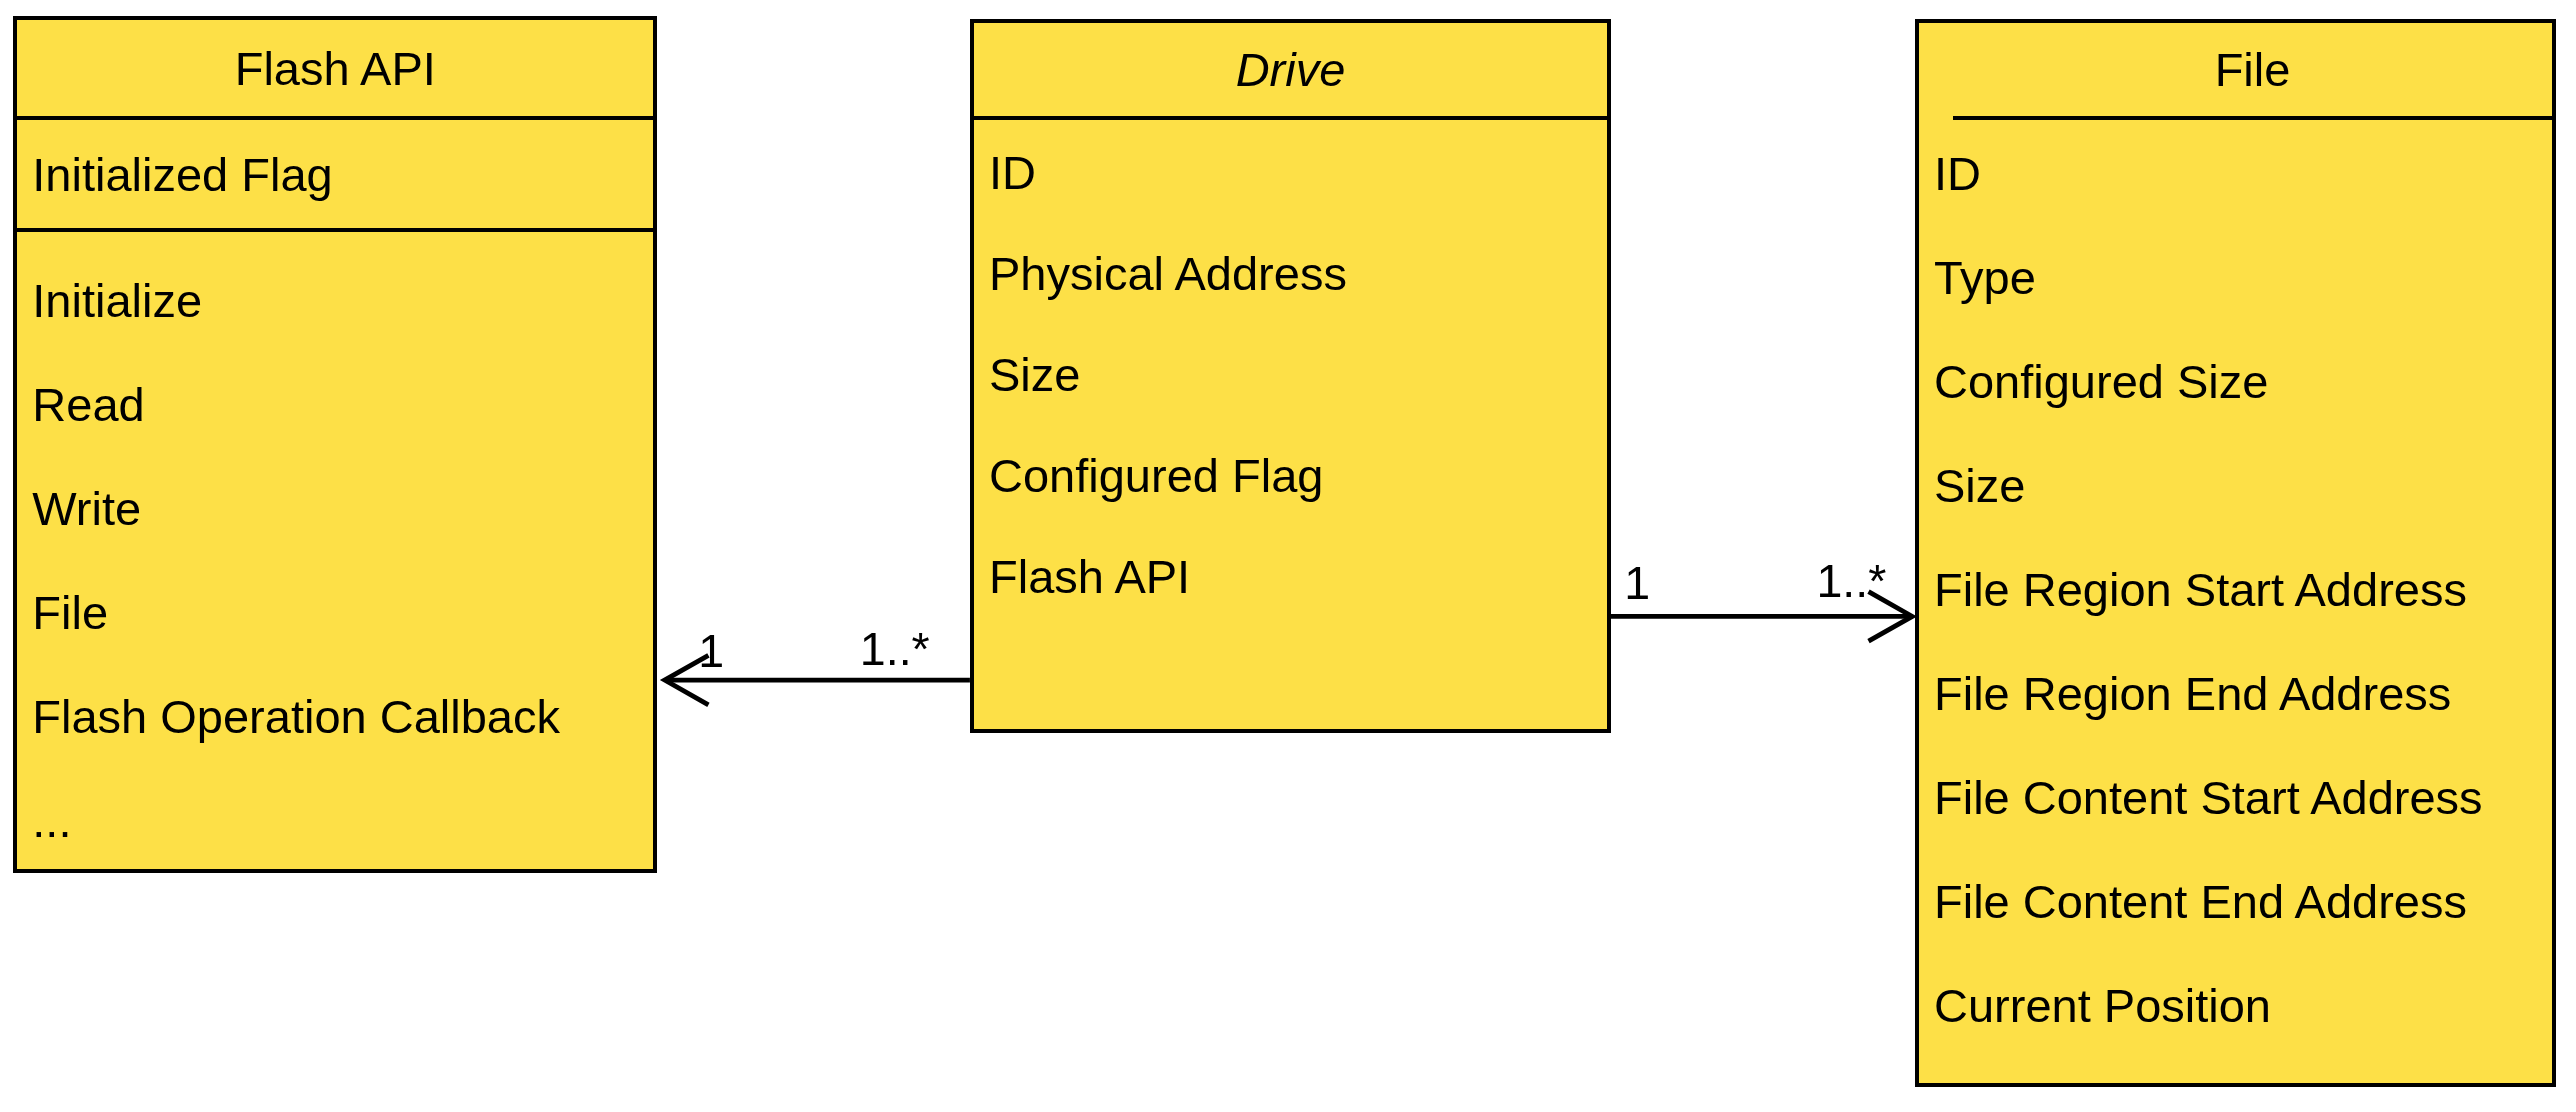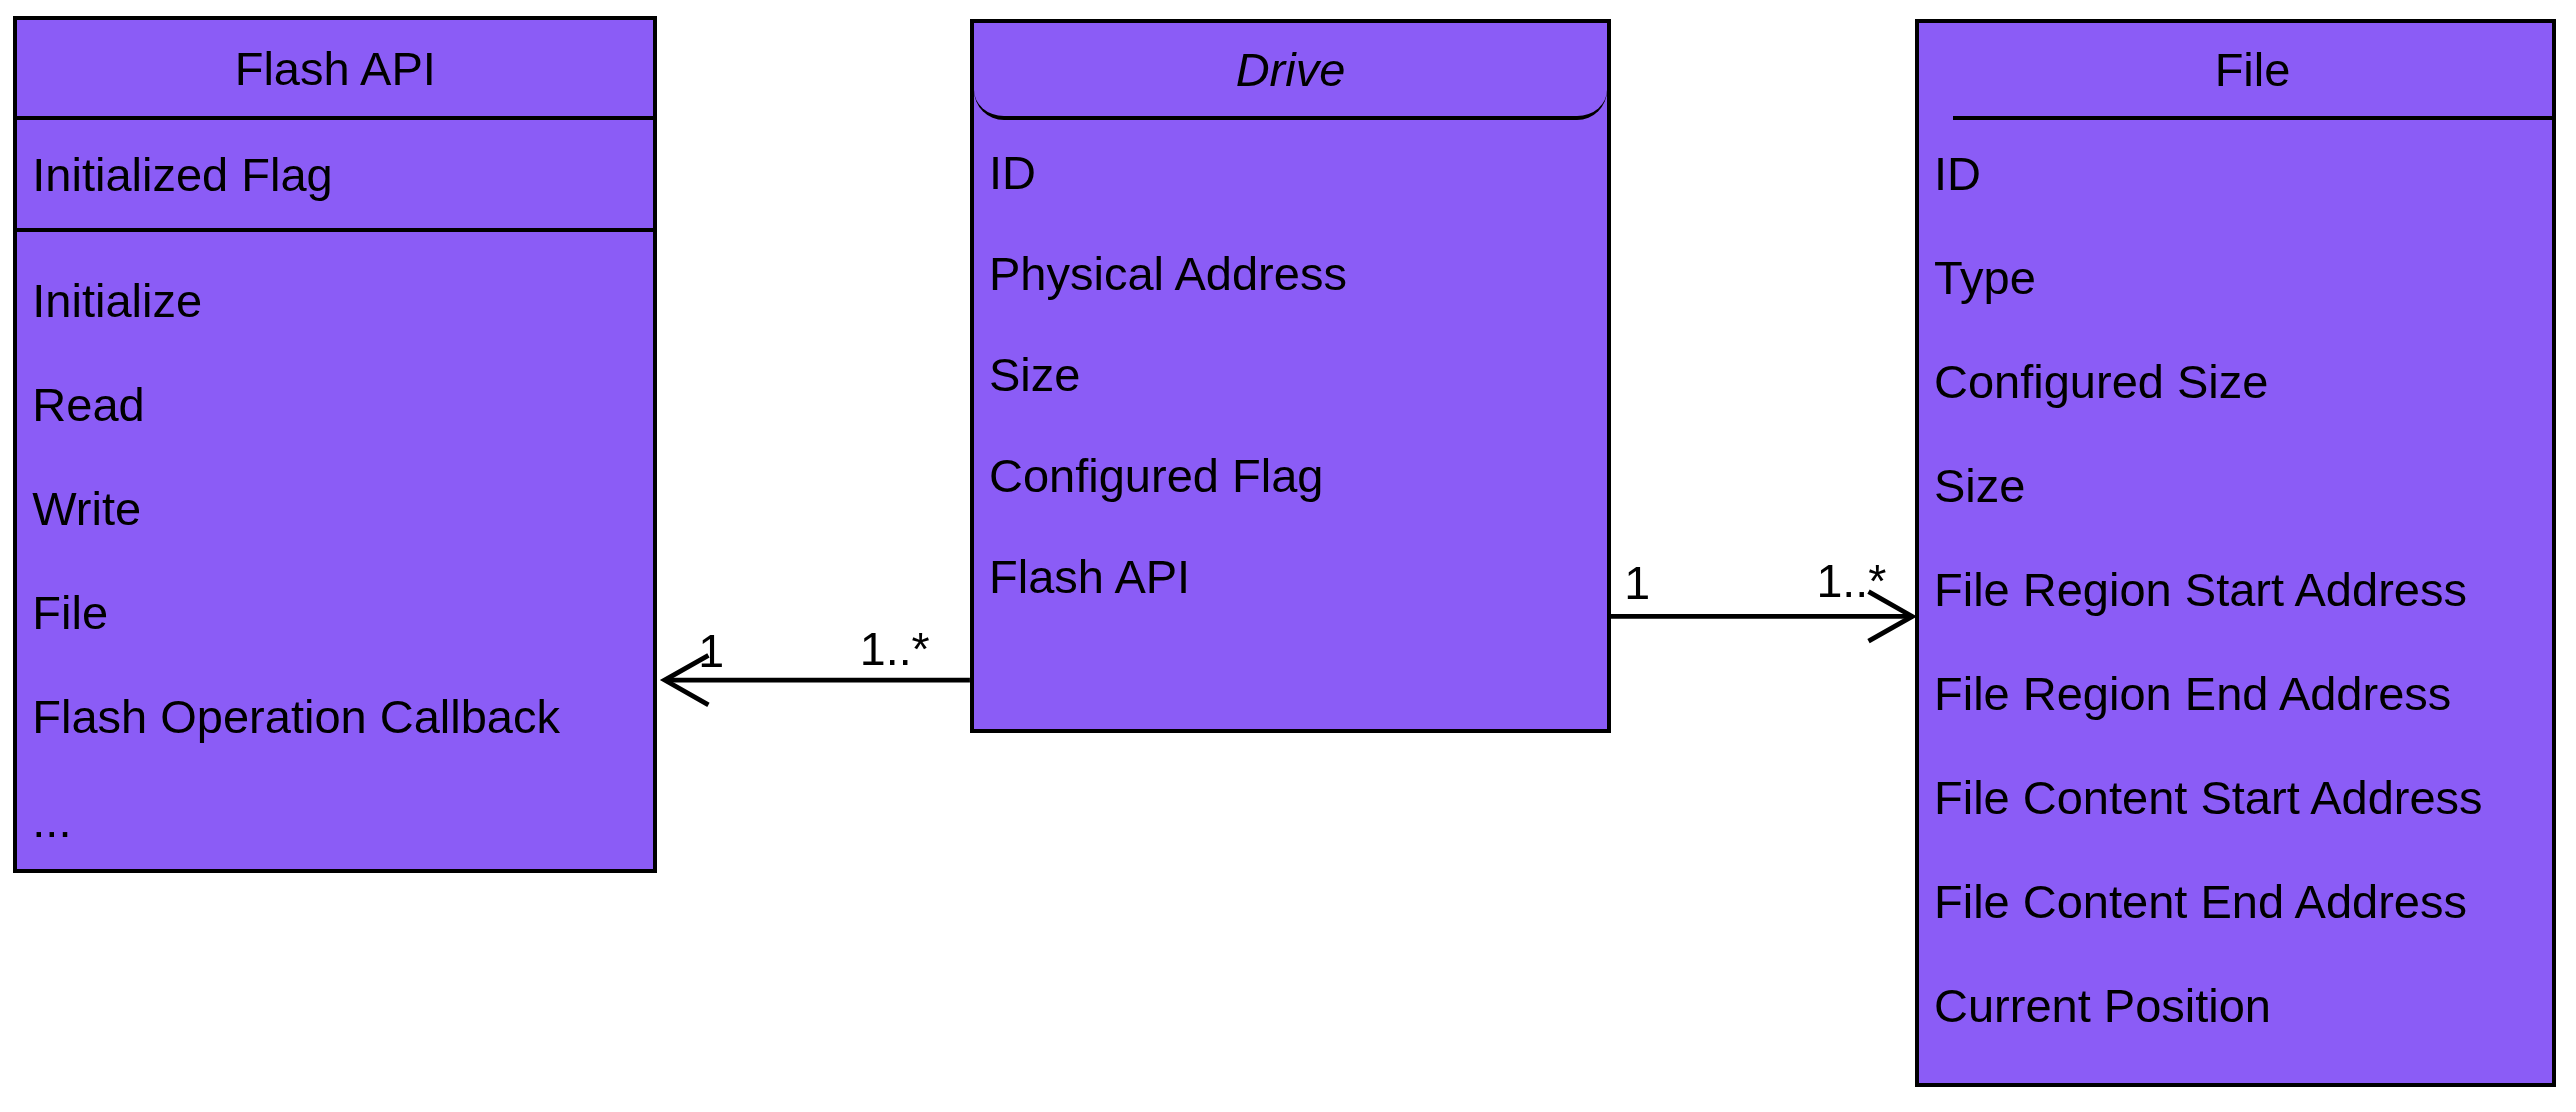--- a/index.html
+++ b/index.html
@@ -8,31 +8,31 @@
     width: 2576px;
     height: 1113px;
     background: #ffffff;
     font-family: "Liberation Sans", sans-serif;
     color: #000000;
     overflow: hidden;
   }
   .class-box {
     position: absolute;
     box-sizing: border-box;
-    background: #8b5cf6;
+    background: #fde047;
     border: 4.8px solid #000000;
   }
   .class-title {
     display: flex;
     align-items: center;
     justify-content: center;
     font-size: 47px;
     border-bottom: 4.8px solid #000000;
   }
-  .class-title.abstract { font-style: italic; border-radius: 30px; }
+  .class-title.abstract { font-style: italic; }
   .compartment { box-sizing: border-box; }
   .row {
     display: flex;
     align-items: center;
     padding-left: 15px;
     font-size: 47px;
     white-space: nowrap;
   }
   
   #box-flash-api { left: 13.3px; top: 16px; width: 644px; height: 857px; }

